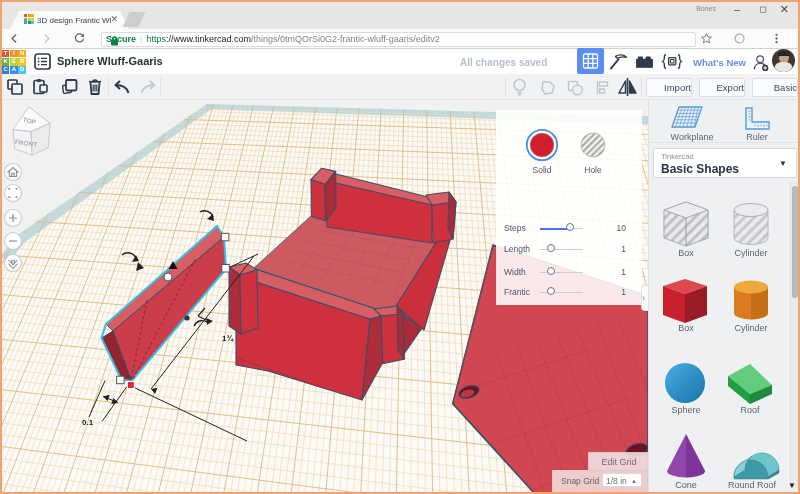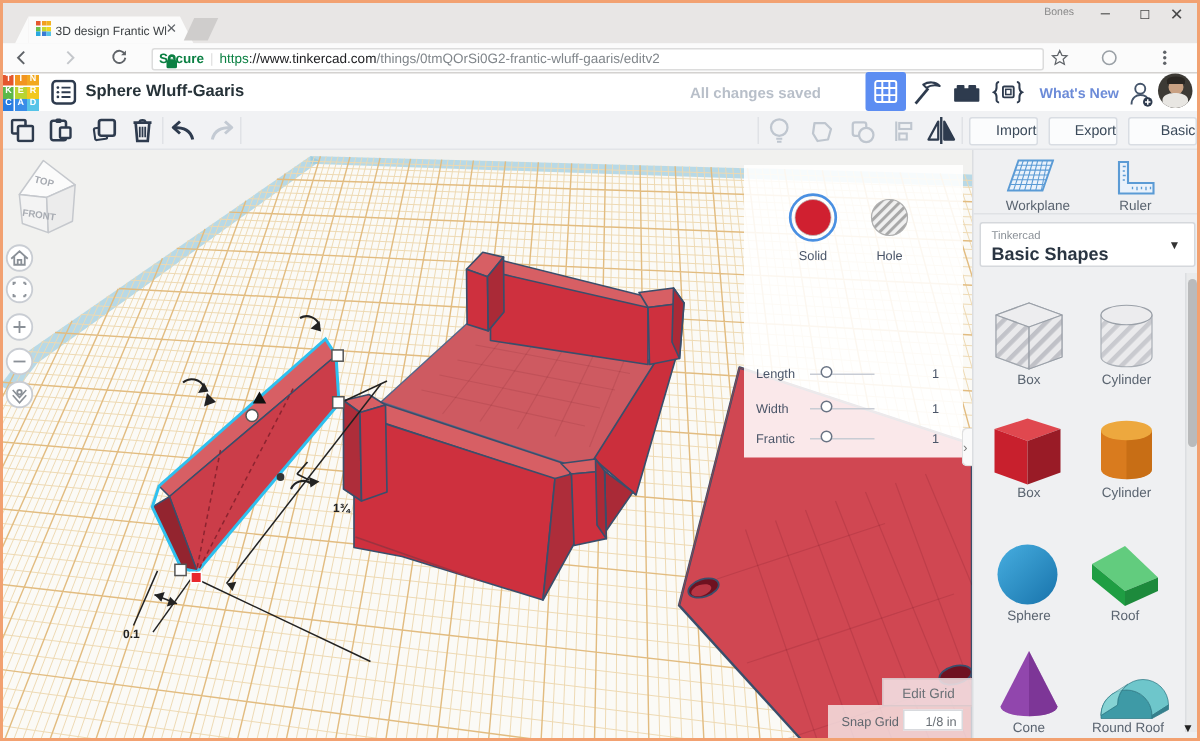--- a/index.html
+++ b/index.html
@@ -45,21 +45,21 @@
   #dlghead { height:17px; background:#fff; box-shadow:0 0 3px rgba(0,0,0,0.15); position:relative; }
   #dlgbody { background:rgba(255,255,255,0.88); height:195px; position:relative; }
   .srow { position:absolute; left:0; width:146px; height:14px; font-size:8.5px; color:#4a5568; }
   .srow .lab { position:absolute; left:8px; top:2px; }
   .srow .val { position:absolute; right:16px; top:2px; }
   .track { position:absolute; left:44px; top:7px; width:43px; height:1.4px; background:#c8ccd4; }
   .knob { position:absolute; top:2.2px; width:8px; height:8px; background:#fff; border:1.4px solid #6a7484; border-radius:50%; }
   
   #editgrid { position:absolute; left:588px; top:352px; width:62px; height:19px; background:rgba(242,228,230,0.88); border:1px solid rgba(205,185,188,0.6); font-size:9px; color:#6a7076; text-align:center; line-height:18px; }
   #snaprow { position:absolute; left:561px; top:376px; font-size:8.5px; color:#5f666d; }
-  #snapdd { position:absolute; left:602px; top:373px; width:40px; height:14px; background:#fff; border:1px solid #d8dade; font-size:8.5px; color:#6a7076; line-height:14px; padding-left:14px; }
+  #snapdd { position:absolute; left:602px; top:373px; width:40px; height:14px; background:#fff; border:1px solid #d8dade; font-size:8.5px; color:#6a7076; line-height:14px; padding-left:3px; }
   #collapse { position:absolute; left:641px; top:185px; width:8px; height:26px; background:#fafafa; border:1px solid #e0e0e0; border-right:none; border-radius:4px 0 0 4px; font-size:9px; color:#777; line-height:25px; }
   
   #rpanel { position:absolute; left:648px; top:100px; width:152px; height:394px; background:#eff0f2; border-left:1px solid #dcdee1; }
   .plabel { position:absolute; font-size:9px; color:#5a6470; text-align:center; }
   #dropdown { position:absolute; left:4px; top:48px; width:144px; height:30px; background:#fff; border:1px solid #d5d8dc; border-radius:2px; }
   #scrollbar { position:absolute; left:141px; top:82px; width:8px; height:306px; background:#e9eaeb; border-left:1px solid #dcdee1; }
   #scrollthumb { position:absolute; left:1px; top:4px; width:6px; height:112px; background:#b9babb; border-radius:3px; }
 </style>
 </head>
 <body>
@@ -370,20 +370,27 @@
             </pattern>
             <pattern id="hstripe2" width="7" height="7" patternTransform="rotate(45)" patternUnits="userSpaceOnUse">
               <rect width="7" height="7" fill="#e8e8e8"></rect>
                 <rect width="3.5" height="7" fill="#a8a8a8"></rect>
             </pattern>
           </defs>
           <circle cx="97" cy="35" r="12" fill="url(#hstripe)" stroke="#b0b0b0" stroke-width="0.8"></circle>
           <text x="46" y="63" font-size="8.5" fill="#4a5568" text-anchor="middle">Solid</text>
           <text x="97" y="63" font-size="8.5" fill="#4a5568" text-anchor="middle">Hole</text>
         </svg>
+        <div class="srow" style="top:111px;">
+            <span class="lab">Steps</span>
+            <div class="track"></div>
+            <div class="track" style="background:#4a74e8;width:30px;height:2px;"></div>
+            <div class="knob" style="left:70px;"></div>
+            <span class="val">10</span>
+          </div>
         <div class="srow" style="top:132px;">
             <span class="lab">Length</span>
             <div class="track"></div>
             <div class="knob" style="left:51px;"></div>
             <span class="val">1</span>
           </div>
         <div class="srow" style="top:155px;text-align:right;">
             <span class="lab">Width</span>
             <div class="track"></div>
             <div class="knob" style="left:51px;"></div>

